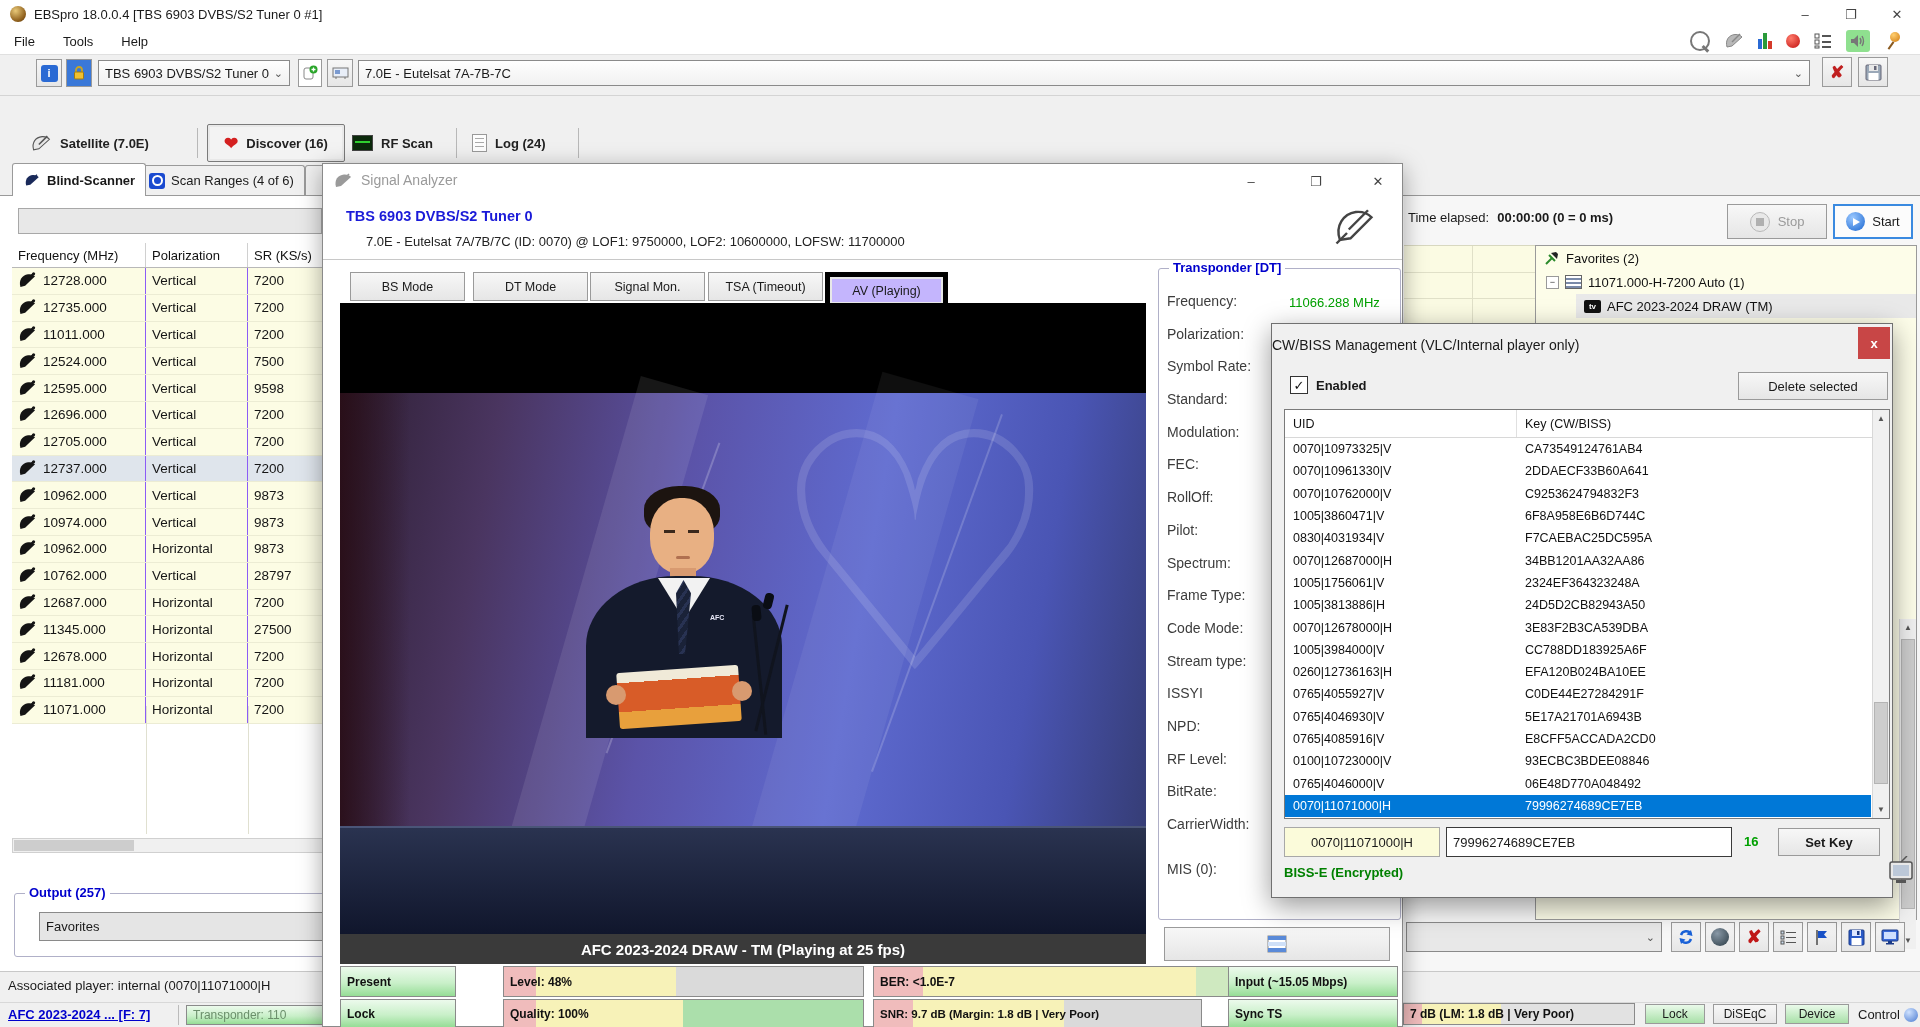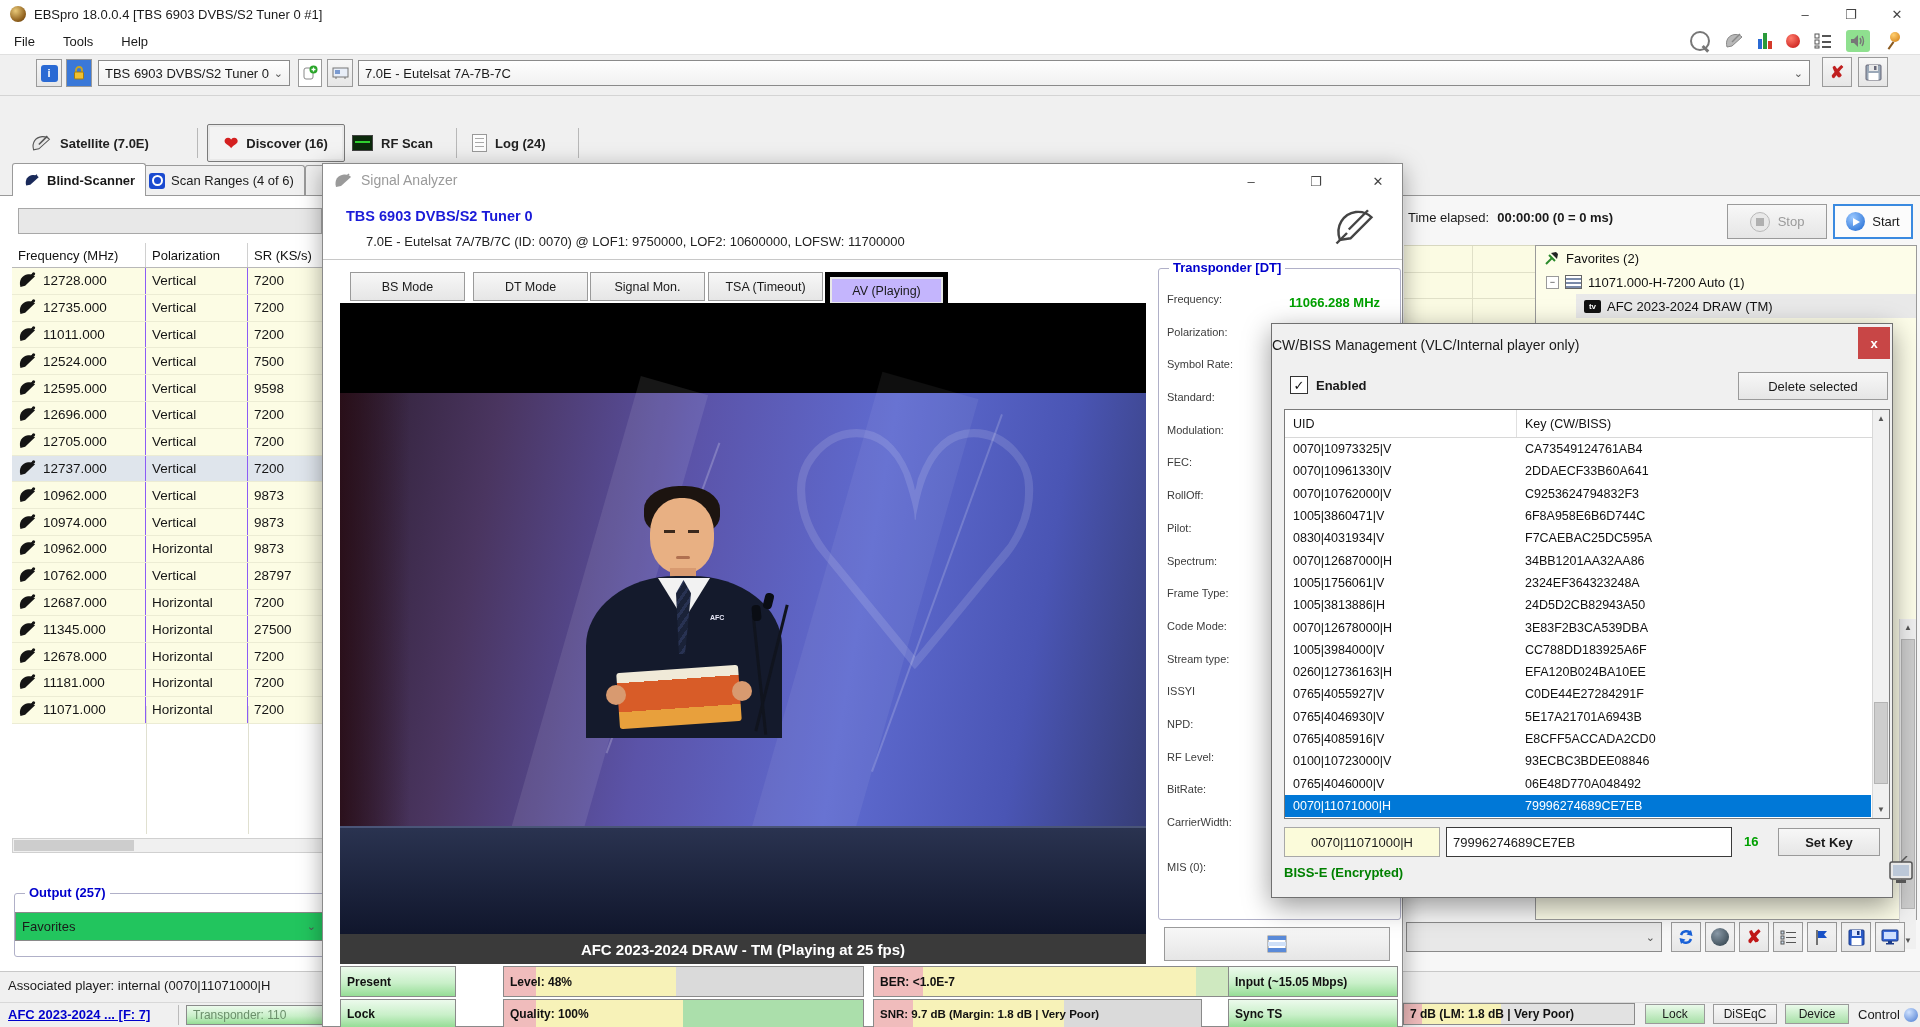--- a/index.html
+++ b/index.html
@@ -43,21 +43,21 @@
   .bar.level{background:linear-gradient(90deg,#f0bcbc 0 9%,#f7f2b8 9% 48%,#dadada 48% 100%)}
   .bar.quality{background:linear-gradient(90deg,#f0bcbc 0 9%,#f7f2b8 9% 50%,#abdfab 50% 100%)}
   .bar.ber{background:linear-gradient(90deg,#f0bcbc 0 13%,#f7f2b8 13% 86%,#cfe9c0 86% 100%)}
   .bar.snr{background:linear-gradient(90deg,#f0bcbc 0 12%,#f7f2b8 12% 58%,#dadada 58% 100%)}
   .bar.lm{background:linear-gradient(90deg,#f0bcbc 0 8%,#f7f2b8 8% 42%,#e2e2e2 42% 100%)}
   
   #sa-window{left:322px;top:163px;width:1081px;height:864px;background:#fff;border:1px solid #8a8a8a;
       box-shadow:0 6px 22px rgba(0,0,0,.35);z-index:20}
   .mode-btn{position:absolute;top:108px;width:113px;height:27px;font-size:12.5px}
   .mode-btn.active{background:#c4b5fd;border:5px solid #000000;box-shadow:inset 0 0 0 2px #e8e8e8}
-  .tp-row{height:32.7px;color:#3c3c3c;font-size:11px;padding-left:8px;display:flex;align-items:flex-start}
+  .tp-row{height:32.7px;color:#3c3c3c;font-size:14px;padding-left:8px;display:flex;align-items:flex-start}
   
   #biss-dialog{left:1271px;top:323px;width:622px;height:575px;background:#f0f0f0;border:1px solid #707070;
       box-shadow:0 8px 26px rgba(0,0,0,.4);z-index:50}
   .biss-row{display:grid;grid-template-columns:232px 1fr;height:22.3px;align-items:center;font-size:12.5px;color:#111}
   .biss-row span{padding-left:8px;white-space:nowrap;overflow:hidden}
   .biss-row.sel{background:#0078d7;color:#fff}
   .scrollbar{background:#f0f0f0;border-left:1px solid #d8d8d8}
   .sb-arrow{width:100%;height:17px;display:flex;align-items:center;justify-content:center;color:#555;font-size:8px;background:#f0f0f0}
   .sb-thumb{position:absolute;left:1px;right:1px;background:#cdcdcd;border:1px solid #b4b4b4}
   
@@ -435,21 +435,21 @@
     </div>
   </div>
 <div class="abs" style="left:146px;top:706px;width:1px;height:128px;background:#e0e0d0"></div>
 <div class="abs" style="left:248px;top:706px;width:1px;height:128px;background:#e0e0d0"></div>
 <div class="abs" style="left:12px;top:838px;width:318px;height:15px;background:#f0f0f0;border:1px solid #d0d0d0">
   <div style="position:absolute;left:1px;top:1px;width:120px;height:11px;background:#cdcdcd"></div>
 </div>
 
 <div class="abs groupbox" style="left:14px;top:893px;width:312px;height:64px;background:#fff">
   <span class="grouplbl">Output (257)</span>
-  <div class="combo" style="position:absolute;left:0;top:18px;width:294px;height:27px;background:#22c55e">
+  <div class="combo" style="position:absolute;left:24px;top:18px;width:294px;height:27px;background:#e5e5e5">
     <span>Favorites</span>
       <span class="chev">⌄</span>
   </div>
 </div>
 
 <div class="abs" style="left:0;top:971px;width:1920px;height:56px;background:#f0f0f0;border-top:1px solid #c8c8c8;z-index:5"></div>
 <div class="abs" style="left:8px;top:978px;width:330px;overflow:hidden;white-space:nowrap;z-index:6">Associated player: internal (0070|11071000|H</div>
 <div class="abs" style="left:0;top:1002px;width:1920px;height:1px;background:#d8d8d8;z-index:6"></div>
 <div class="abs" style="left:8px;top:1007px;color:#0000cc;font-weight:bold;text-decoration:underline;z-index:6">AFC 2023-2024  ... [F: 7]</div>
 <div class="abs" style="left:178px;top:1005px;width:1px;height:20px;background:#bbb;z-index:6"></div>
@@ -645,21 +645,21 @@
         <div class="tp-row">Frame Type:</div>
         <div class="tp-row">Code Mode:</div>
         <div class="tp-row">Stream type:</div>
         <div class="tp-row">ISSYI</div>
         <div class="tp-row">NPD:</div>
         <div class="tp-row">RF Level:</div>
         <div class="tp-row">BitRate:</div>
         <div class="tp-row">CarrierWidth:</div>
         <div class="tp-row" style="margin-top: 12px;">MIS (0):</div>
       </div>
-    <span class="abs" style="left:130px;top:26px;color:#00a000;font-weight:bold;font-size:13px">11066.288 MHz</span>
+    <span class="abs" style="left:130px;top:26px;color:#00a000;font-weight:normal;font-size:13px">11066.288 MHz</span>
   </div>
   <div class="abs btn" style="left:841px;top:763px;width:226px;height:34px">
     <svg width="20" height="18" viewBox="0 0 20 18">
         <rect x="1" y="1" width="18" height="16" fill="#fff" stroke="#888"></rect>
         <rect x="1" y="1" width="18" height="4" fill="#5a8ad8"></rect>
         <rect x="1" y="7" width="18" height="4" fill="#cfe0f8"></rect>
         <rect x="1" y="13" width="18" height="4" fill="#5a8ad8"></rect>
       </svg>
   </div>
 

